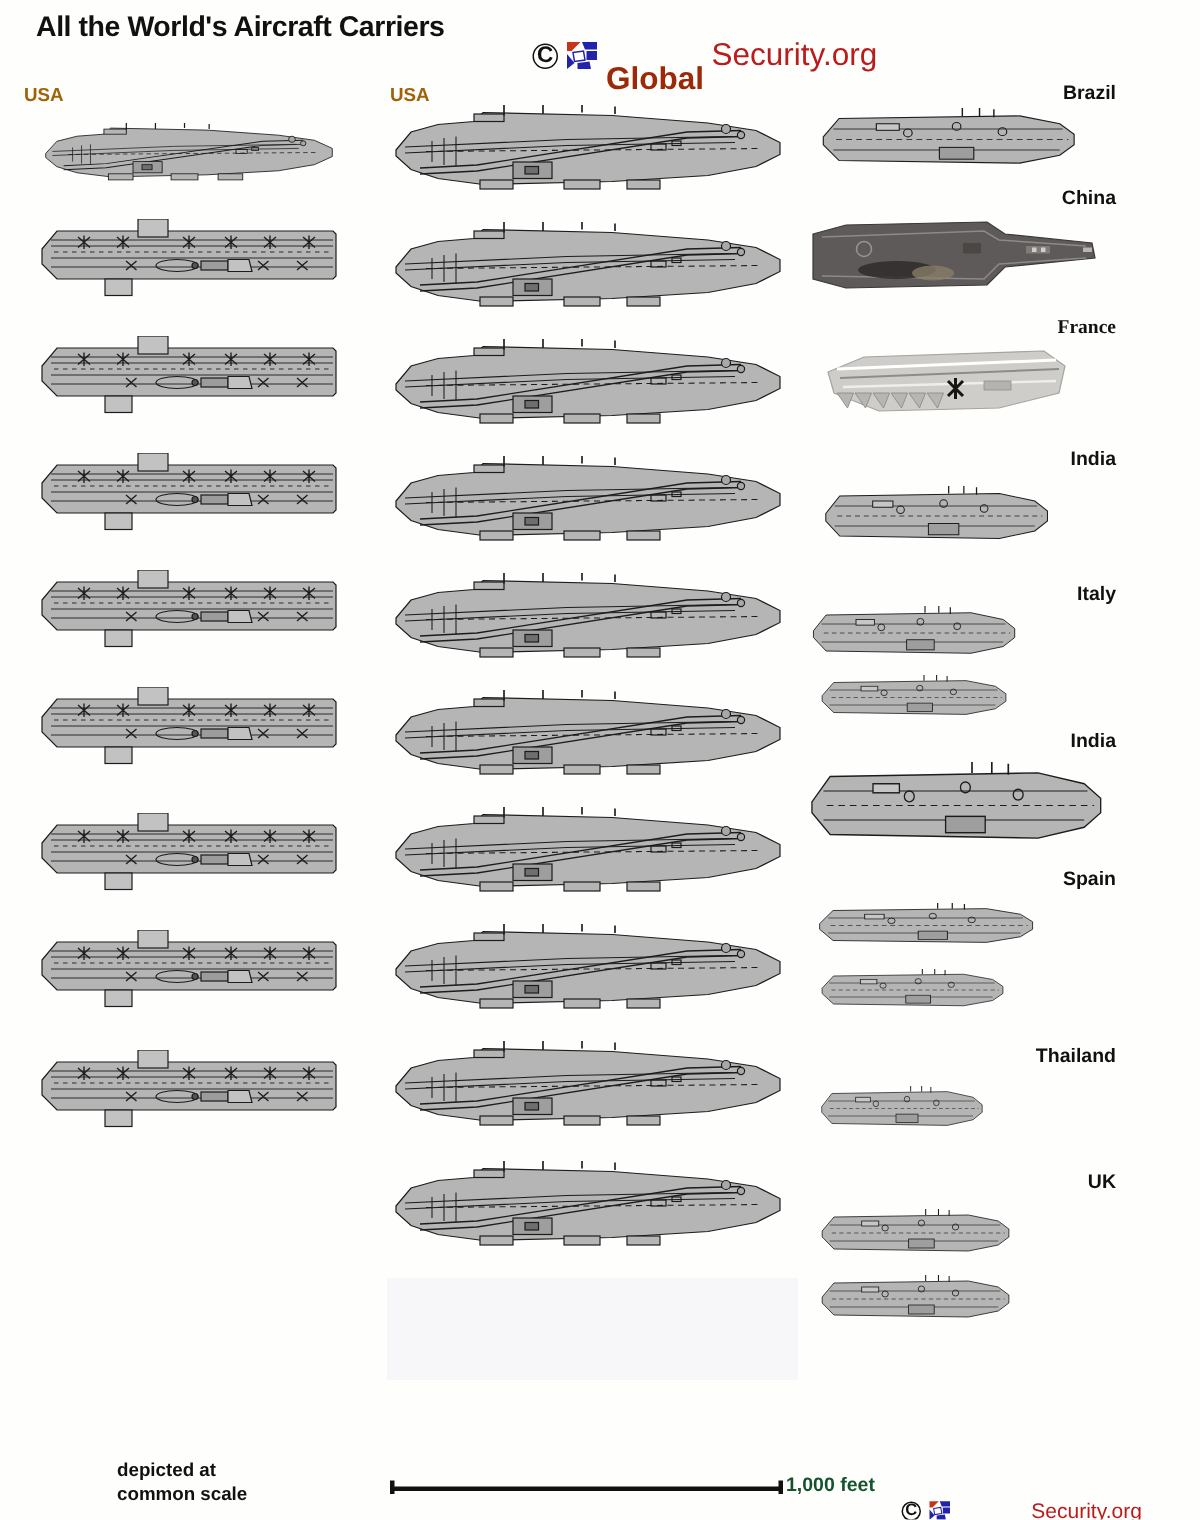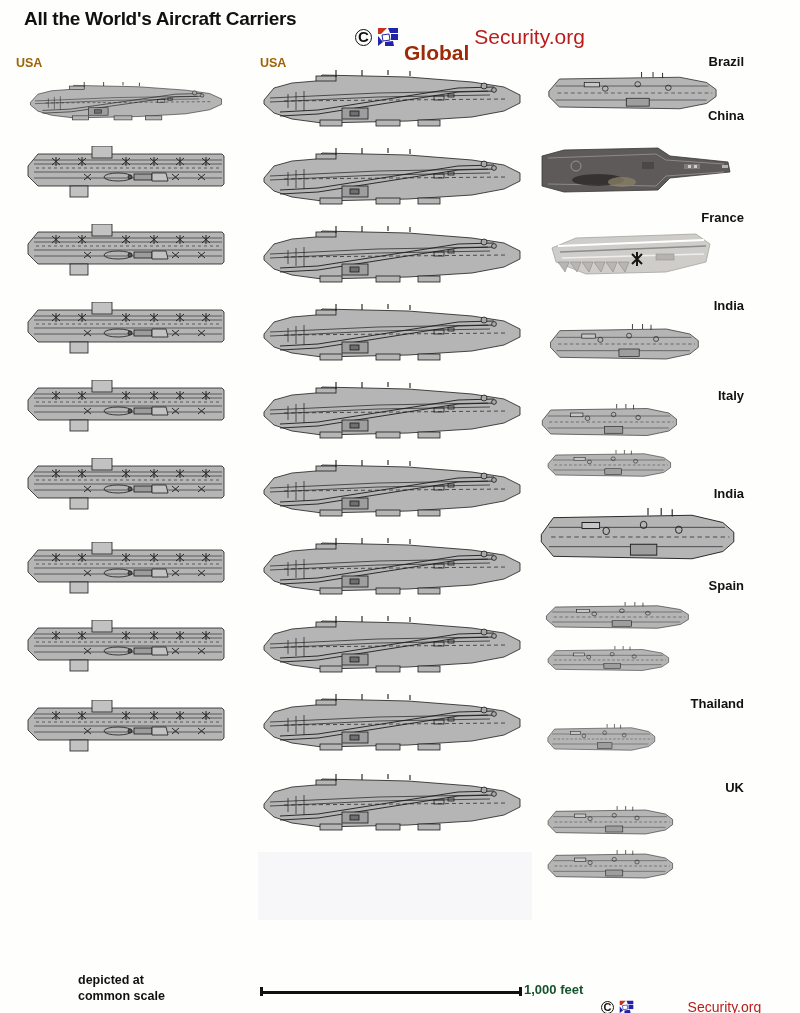--- a/index.html
+++ b/index.html
@@ -318,28 +318,28 @@
 
 <div id="colC">
 
   <div class="country-label" style="position:absolute;right:0;top:8px;">Brazil</div>
   <div class="ship-row" style="position:absolute;left:8px;top:26px;">
     <svg class="ship" width="172" height="42">
         <use href="#sym-carrier-plan" width="172" height="42"></use>
       </svg>
   </div>
 
-  <div class="country-label" style="position:absolute;right:0;top:62px;">China</div>
+  <div class="country-label" style="position:absolute;right:0;top:78px;">China</div>
   <div class="ship-row" style="position:absolute;left:0px;top:96px;">
     <svg class="ship" width="196" height="56">
         <use href="#sym-photo-dark" width="196" height="56"></use>
       </svg>
   </div>
 
-  <div class="country-label" style="position:absolute;right:0;top:164px;">France</div>
+  <div class="country-label" style="position:absolute;right:0;top:164px;font-family:Liberation Serif, serif;">France</div>
   <div class="ship-row" style="position:absolute;left:8px;top:182px;">
     <svg class="ship" width="168" height="52">
         <use href="#sym-photo-light" width="168" height="52"></use>
       </svg>
   </div>
 
   <div class="country-label" style="position:absolute;right:0;top:252px;">India</div>
   <div class="ship-row" style="position:absolute;left:10px;top:278px;">
     <svg class="ship" width="152" height="40">
         <use href="#sym-carrier-plan" width="152" height="40"></use>

